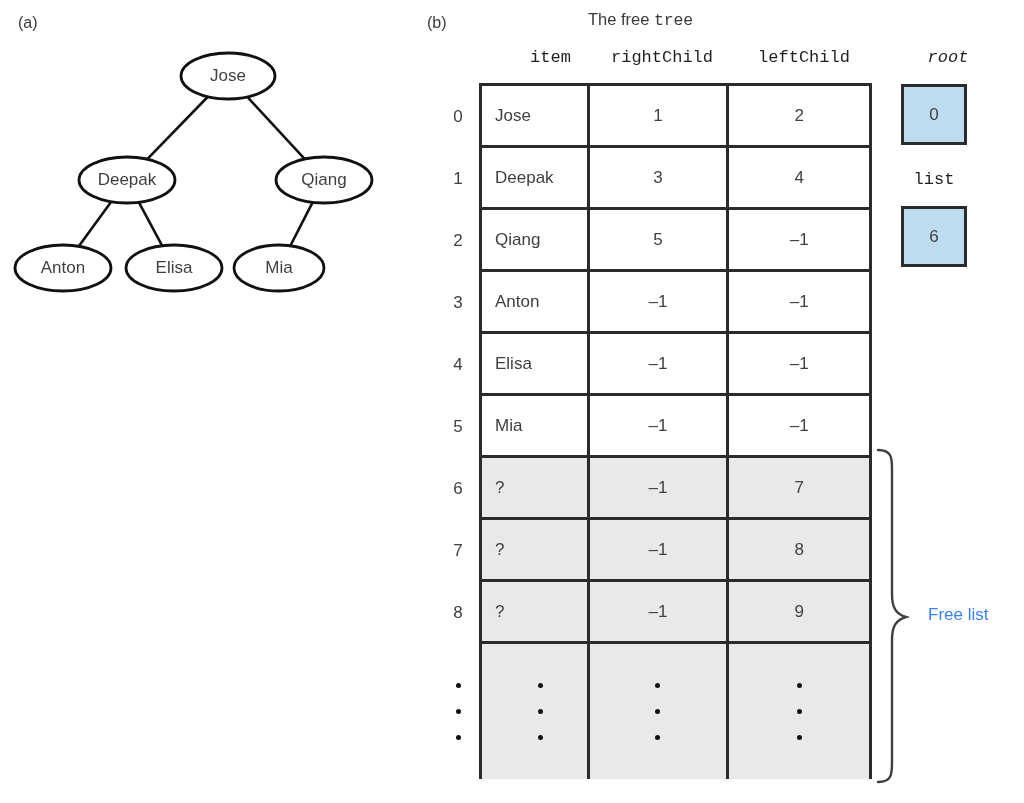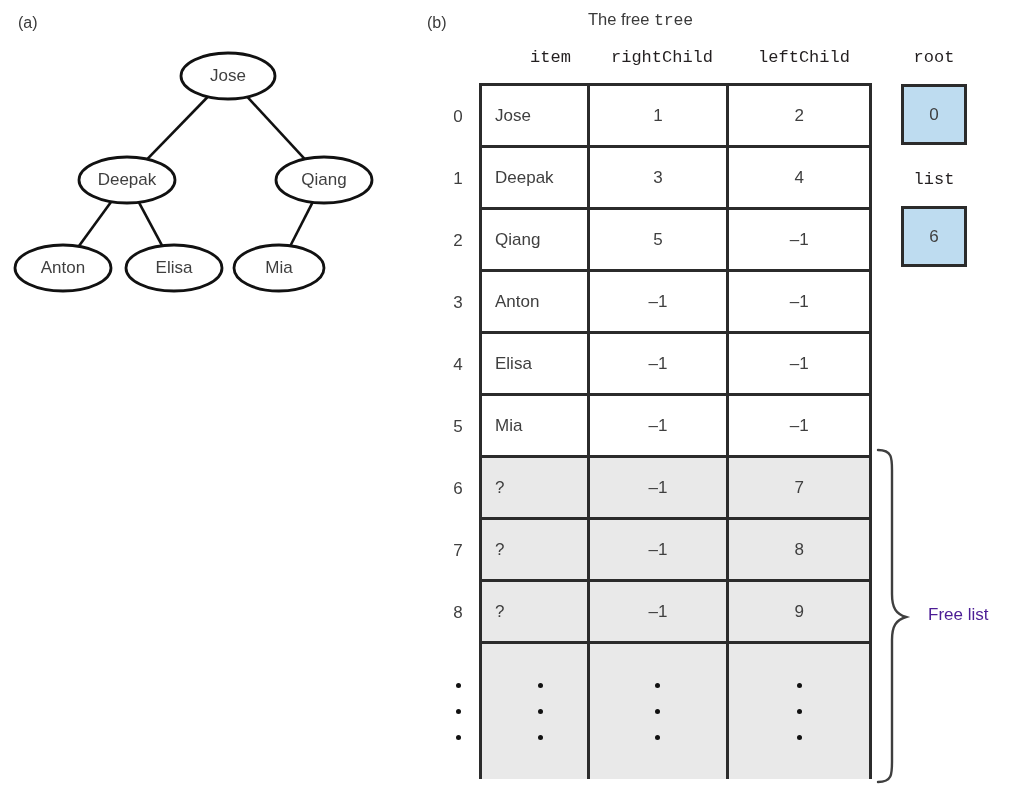--- a/index.html
+++ b/index.html
@@ -182,21 +182,21 @@
     position: absolute;
     left: 452px;
     top: 446px;
     pointer-events: none;
   }
   #free-list-label {
     position: absolute;
     left: 508px;
     top: 605px;
     font-size: 17px;
-    color: #4c1d95;
+    color: #3b82f6;
     white-space: nowrap;
   }
 </style>
 </head>
 <body>
 
 <div id="tree-figure">
   <span class="panel-label" style="left:18px; top:14px;">(a)</span>
 
   <svg id="tree-svg" width="420" height="320">
@@ -345,21 +345,21 @@
             <span class="vdots">
               <i></i>
               <i></i>
               <i></i>
             </span>
           </div>
         </div>
       </div>
     </div>
 
-  <div class="var-label" style="left:481px; top:48px;">root</div>
+  <div class="var-label" style="left:495px; top:48px;font-style:italic;">root</div>
   <div class="var-box" style="left:481px; top:84px;">
     <span>0</span>
   </div>
 
   <div class="var-label" style="left:481px; top:170px;">list</div>
   <div class="var-box" style="left:481px; top:206px;">
     <span>6</span>
   </div>
 
   <svg id="brace-svg" width="50" height="340">

